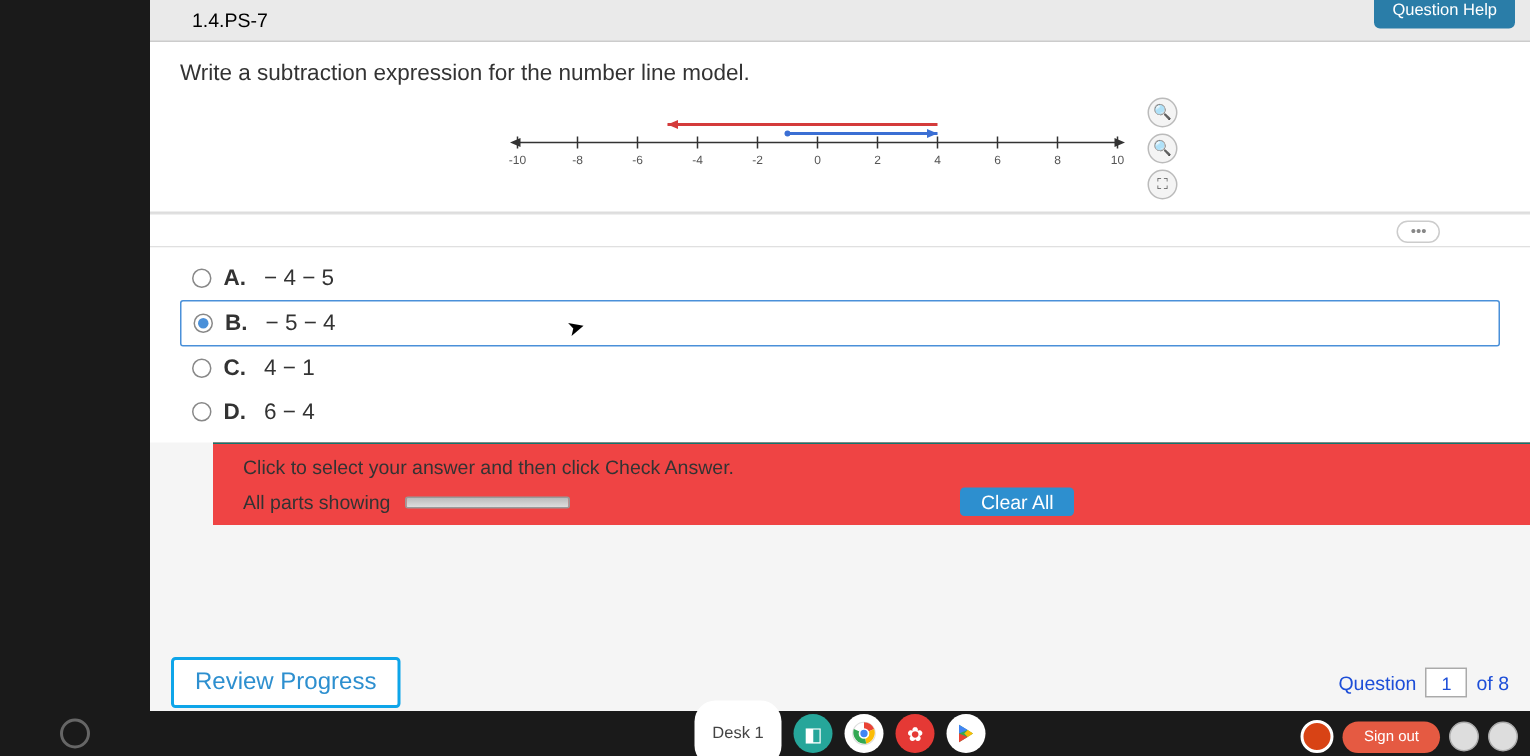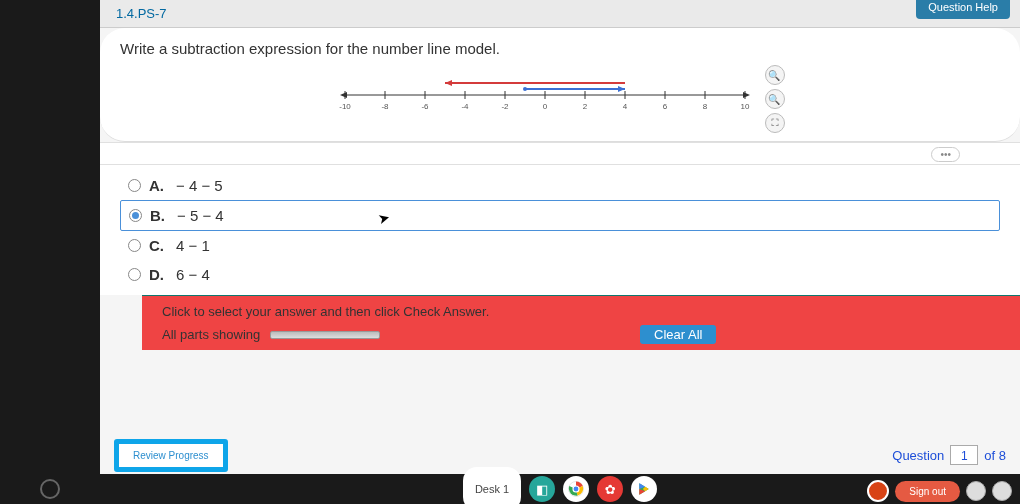--- a/index.html
+++ b/index.html
@@ -26,29 +26,28 @@
       right: 10px;
       background: #2a7da8;
       color: white;
       padding: 6px 12px;
       font-size: 11px;
       border-radius: 0 0 4px 4px;
     }
     .question-header {
       background: #eaeaea;
       border-bottom: 1px solid #ccc;
-      padding: 6px 16px;
+      padding: 6px 28px;
       font-size: 13px;
-      color: #0369a1;
+      color: #000000;
     }
     .content {
       background: #fff;
       padding: 12px 20px 8px 20px;
       border-bottom: 1px solid #ddd;
-      border-radius: 25px;
     }
     .prompt {
       font-size: 15px;
       color: #333;
       margin-bottom: 8px;
     }
     .numberline-wrap {
       display: flex;
       justify-content: center;
       align-items: flex-start;
@@ -164,25 +163,25 @@
       left: 0;
       right: 0;
       height: 38px;
       background: #f5f5f5;
       display: flex;
       align-items: center;
       justify-content: space-between;
       padding: 0 14px;
     }
     .review-btn {
-      border: 5px solid #0ea5e9;
+      border: 2px solid #0ea5e9;
       color: #2d8fcf;
       background: white;
       padding: 6px 14px;
-      font-size: 10px;
+      font-size: 16px;
       border-radius: 3px;
       cursor: pointer;
     }
     .qnum {
       display: flex;
       align-items: center;
       gap: 6px;
       font-size: 13px;
       color: #1d4ed8;
     }

